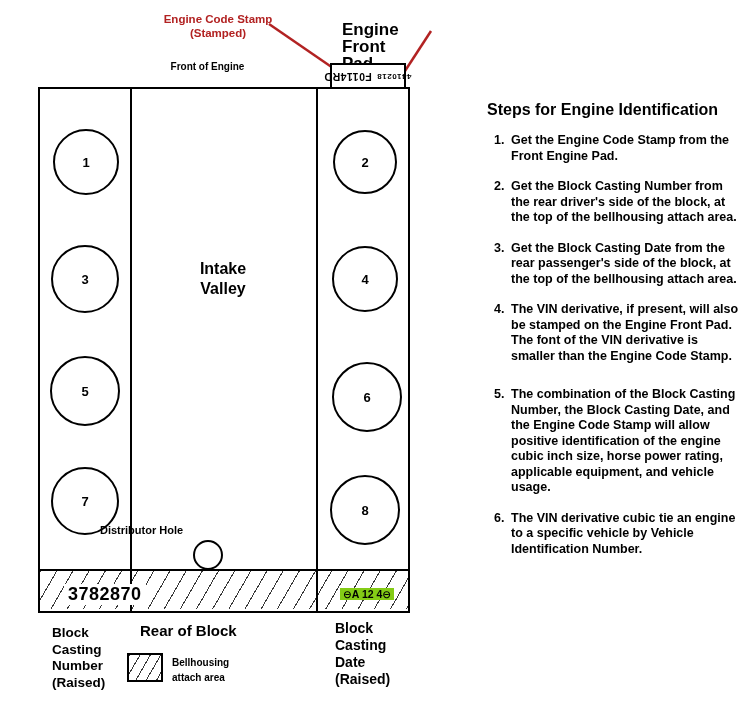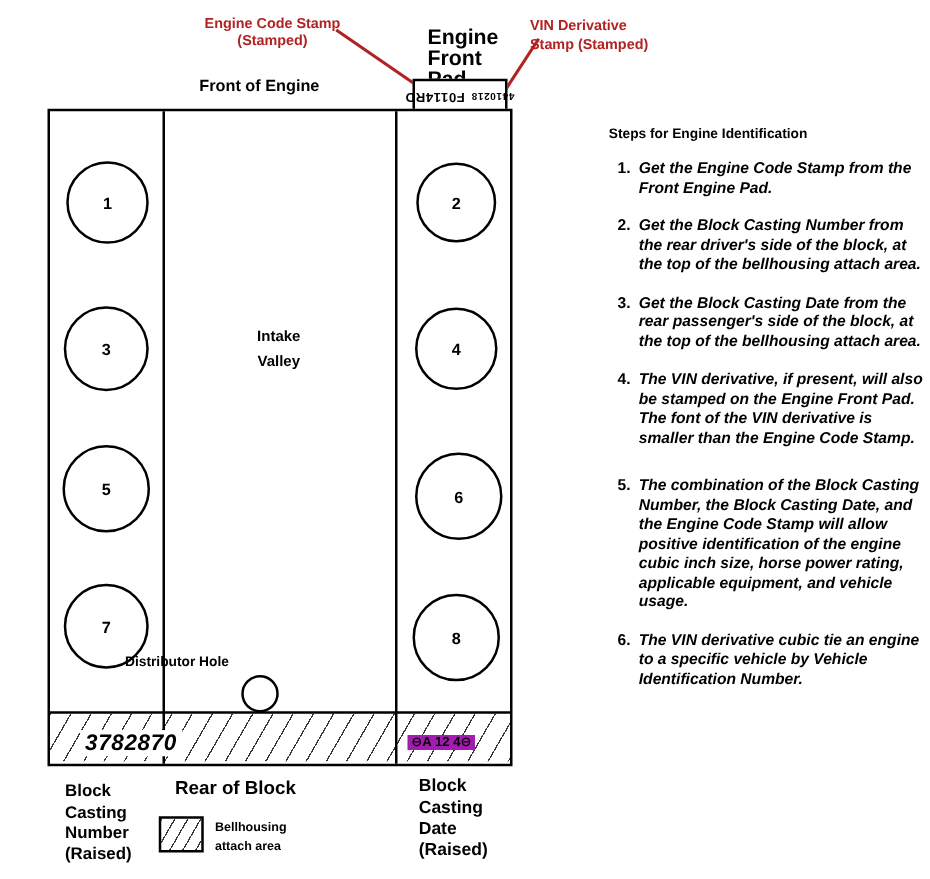--- a/index.html
+++ b/index.html
@@ -9,21 +9,21 @@
     font-weight:700;color:#000;overflow:hidden;
   }
   .abs{position:absolute;}
   .pre{white-space:pre-line;}
   .red{color:#b22222;}
 
   
   #engine-code-label{left:160px;top:12px;width:116px;text-align:center;font-size:11.5px;line-height:14px;}
   #engine-front-pad-label{left:342px;top:21px;font-size:17px;line-height:17px;}
   #vin-label{left:424px;top:14px;font-size:11.5px;line-height:15px;}
-  #front-of-engine{left:150px;top:61px;width:115px;text-align:center;font-size:13px;}
+  #front-of-engine{left:150px;top:61px;width:115px;text-align:center;font-size:10px;}
 
   
   #pad-box{left:330px;top:63px;width:72px;height:24px;border:2px solid #000;
     display:flex;align-items:center;justify-content:center;background:#fff;}
   #pad-stamp{display:flex;align-items:center;gap:5px;transform:rotate(180deg);letter-spacing:.5px;}
   #pad-stamp .vin{font-size:8px;}
   #pad-stamp .code{font-size:10.5px;}
 
   
   #block-rect{left:38px;top:87px;width:368px;height:522px;border:2px solid #000;background:#fff;}
@@ -35,65 +35,63 @@
     display:flex;align-items:center;justify-content:center;font-size:13px;background:#fff;}
   #cyl-1{left:13px;top:40px;width:62px;height:62px;}
   #cyl-3{left:11px;top:156px;width:64px;height:64px;}
   #cyl-5{left:10px;top:267px;width:66px;height:66px;}
   #cyl-7{left:11px;top:378px;width:64px;height:64px;}
   #cyl-2{left:293px;top:41px;width:60px;height:60px;}
   #cyl-4{left:292px;top:157px;width:62px;height:62px;}
   #cyl-6{left:292px;top:273px;width:66px;height:66px;}
   #cyl-8{left:290px;top:386px;width:66px;height:66px;}
 
-  #intake-valley{left:92px;top:170px;width:182px;text-align:center;font-size:12px;line-height:20px;}
+  #intake-valley{left:92px;top:170px;width:182px;text-align:center;font-size:16px;line-height:20px;}
   #distributor-label{left:60px;top:435px;width:190px;text-align:left;font-size:11px;}
   #distributor-hole{left:153px;top:451px;width:26px;height:26px;border:2px solid #000;border-radius:50%;background:#fff;}
 
   .hatch{background:repeating-linear-gradient(120deg,rgba(0,0,0,.78) 0px,rgba(0,0,0,.78) 1px,transparent 1px,transparent 14px);}
   #bell-strip{left:0;top:480px;width:100%;height:40px;border-top:2px solid #000;box-sizing:border-box;}
-  #casting-number-value{left:24px;top:495px;font-size:18px;background:#fff;padding:0 4px;letter-spacing:.5px;font-style:italic;}
-  #casting-date-value{left:286px;top:499px;font-size:10.5px;background:#a21caf;padding:0 3px;}
+  #casting-number-value{left:24px;top:495px;font-size:18px;background:#fff;padding:0 4px;letter-spacing:.5px;}
+  #casting-date-value{left:300px;top:499px;font-size:10.5px;background:#84cc16;padding:0 3px;}
 
   
   #casting-number-label{left:52px;top:625px;font-size:13.5px;line-height:16.5px;}
   #rear-of-block{left:140px;top:622px;width:116px;text-align:left;font-size:15px;}
   #legend-square{left:127px;top:653px;width:32px;height:25px;border:2px solid #000;
     background:#fff repeating-linear-gradient(120deg,rgba(0,0,0,.78) 0px,rgba(0,0,0,.78) 1px,transparent 1px,transparent 9px);}
   #bellhousing-label{left:172px;top:655px;font-size:10px;line-height:15px;}
   #casting-date-label{left:335px;top:620px;font-size:14px;line-height:17px;}
 
   
   #steps{left:487px;top:101px;width:253px;}
-  #steps-title{font-size:11px;margin:0 0 14px 0;}
+  #steps-title{font-size:16px;margin:0 0 14px 0;}
   .step{display:flex;margin:0 0 15px 0;padding-left:7px;font-size:12.5px;line-height:15.5px;}
   .step .num{width:17px;flex:0 0 17px;}
-  .step .txt{flex:1;font-style:italic;}
+  .step .txt{flex:1;}
   #step-4{margin-bottom:23px;}
   #step-6{margin-bottom:0;}
 
   svg{position:absolute;left:0;top:0;pointer-events:none;}
 </style>
 </head>
 <body>
 
 <div id="canvas">
 
   <svg width="744" height="703">
     <line x1="269" y1="24" x2="333" y2="68" stroke="#b22222" stroke-width="2.5"></line>
     <line x1="431" y1="31" x2="403" y2="74" stroke="#b22222" stroke-width="2.5"></line>
   </svg>
 
   <div id="engine-code-label" class="abs pre red">Engine Code Stamp
 (Stamped)</div>
   <div id="engine-front-pad-label" class="abs pre">Engine
 Front
 Pad</div>
-  <div id="vin-label" class="abs pre red">VIN Derivative
-Stamp  (Stamped)</div>
   <div id="front-of-engine" class="abs">Front of Engine</div>
 
   <div id="pad-box" class="abs">
     <span id="pad-stamp">
       <span class="vin">4410218</span>
       <span class="code">F0114RD</span>
     </span>
   </div>
 
   <div id="block-rect" class="abs">

